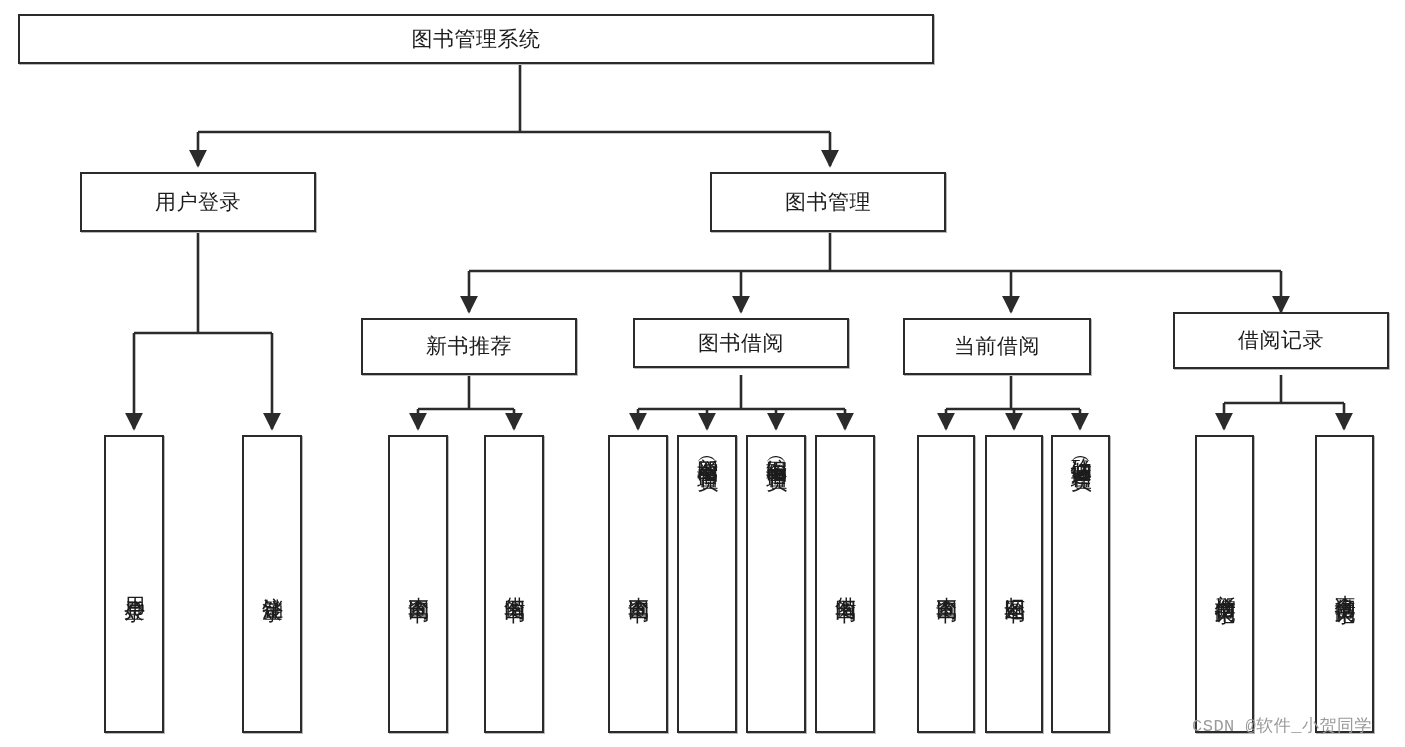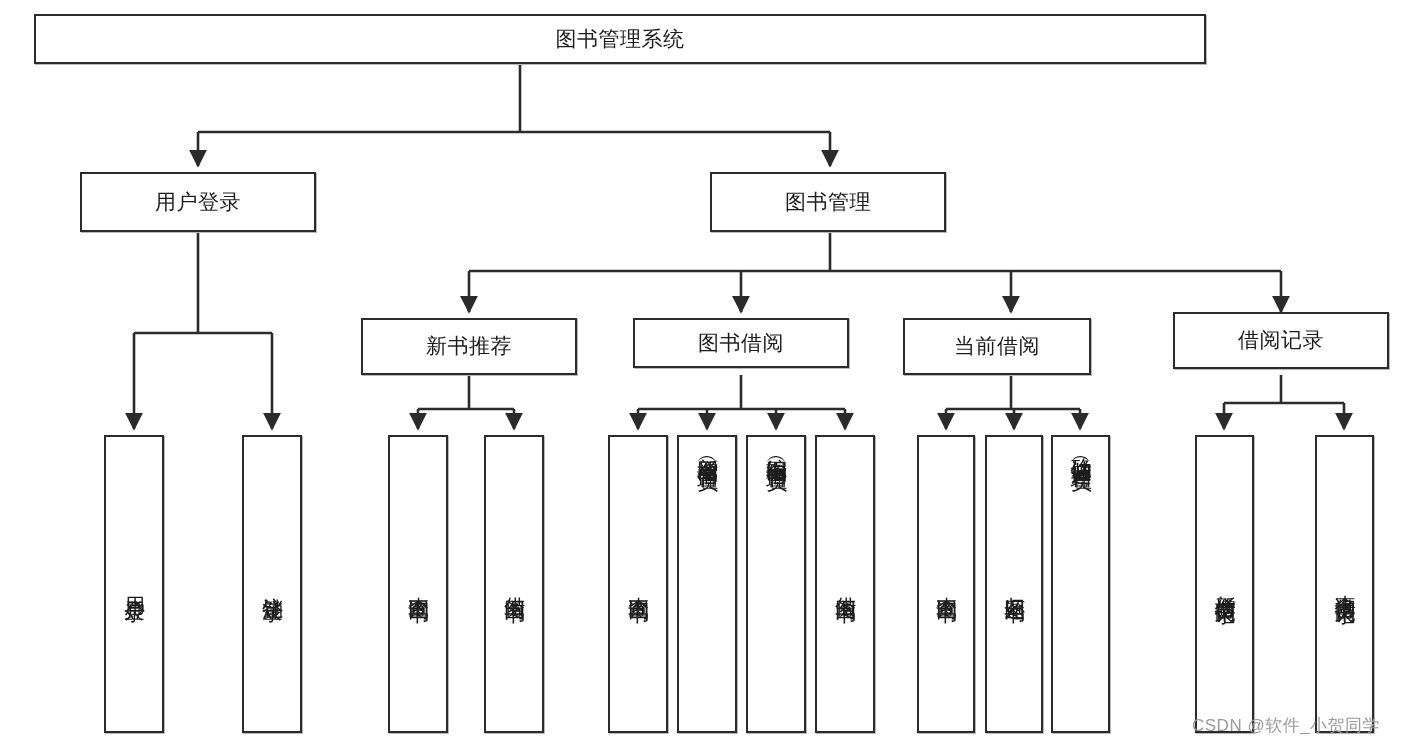--- a/index.html
+++ b/index.html
@@ -61,21 +61,21 @@
   .node.vertical.top-anchored {
     align-items: flex-start;
     padding-top: 4px;
   }
   .watermark {
     position: absolute;
     font-size: 17px;
     color: #9a9a9a;
     white-space: nowrap;
     letter-spacing: 0.5px;
-    font-family: Liberation Sans, sans-serif;
+    font-family: Liberation Mono, monospace;
   }
 </style>
 </head>
 <body>
 
 <div id="diagram-root">
 
   <svg class="edge-layer" viewBox="0 0 1405 747">
     <defs>
       <marker id="arrow" viewBox="0 0 10 10" refX="9" refY="5" markerWidth="7" markerHeight="7" orient="auto-start-reverse">
@@ -119,21 +119,21 @@
       <path d="M 1014 409 L 1014 429" marker-end="url(#arrow)"></path>
       <path d="M 1080 409 L 1080 429" marker-end="url(#arrow)"></path>
 
       <path d="M 1281 375 L 1281 403"></path>
       <path d="M 1224 403 L 1344 403"></path>
       <path d="M 1224 403 L 1224 429" marker-end="url(#arrow)"></path>
       <path d="M 1344 403 L 1344 429" marker-end="url(#arrow)"></path>
     </g>
   </svg>
 
-  <div class="node" style="left:34px; top:14px; width:1172px; height:50px;">
+  <div class="node" style="left:18px; top:14px; width:916px; height:50px;">
     <span class="label">图书管理系统</span>
   </div>
 
   <div class="node" style="left:80px; top:172px; width:236px; height:60px;">
     <span class="label">用户登录</span>
   </div>
   <div class="node" style="left:710px; top:172px; width:236px; height:60px;">
     <span class="label">图书管理</span>
   </div>
 

